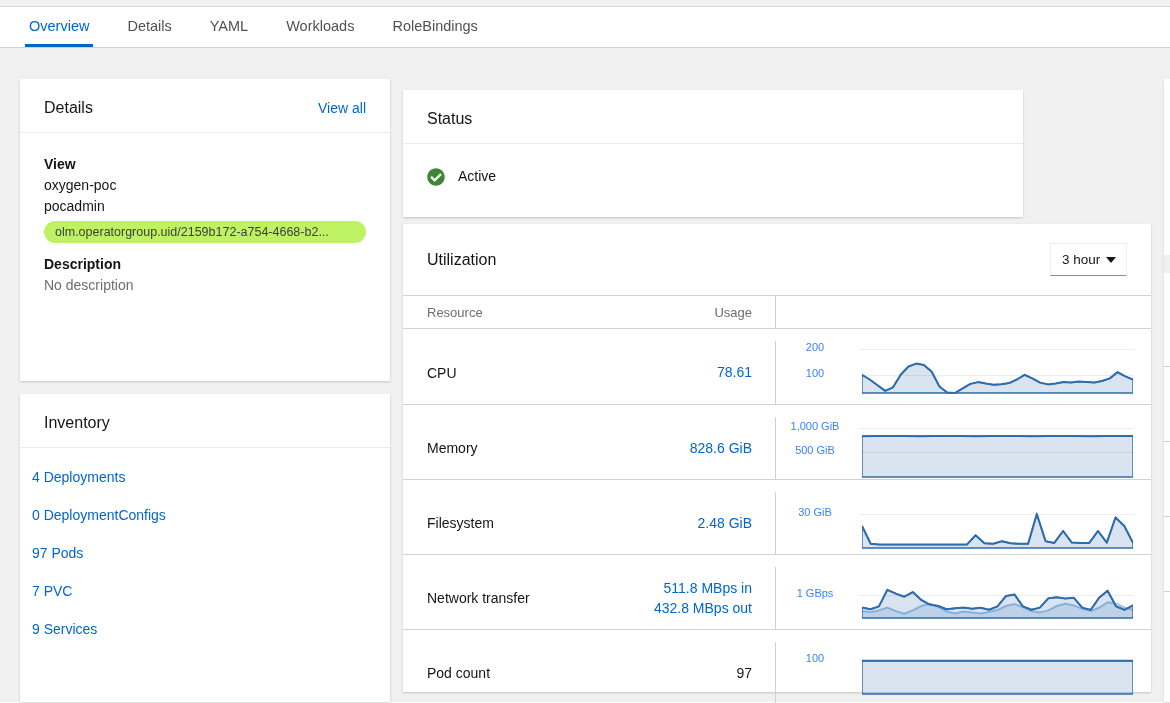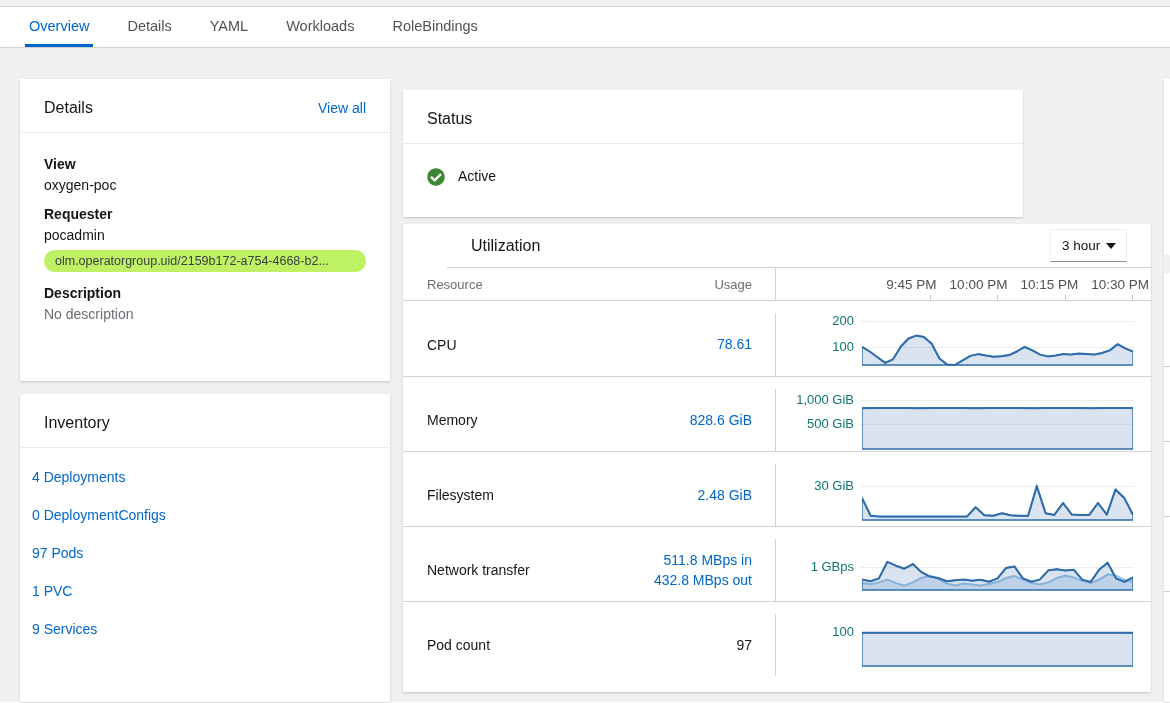--- a/index.html
+++ b/index.html
@@ -34,22 +34,22 @@
   .inventory-list { list-style:none; padding-top:21px; }
   .inventory-list li { padding:0 12px; margin-bottom:22px; line-height:16px; }
 
   
   .status-card { left:403px; top:42px; width:620px; height:127px; }
   .status-body { display:flex; align-items:flex-start; gap:13px; padding:24px 24px; }
   .status-text { font-size:14px; color:#151515; }
 
   
   .utilization-card { left:403px; top:176px; width:748px; height:468px; }
-  .u-header { height:44px; display:flex; align-items:center; justify-content:space-between;
-    padding:0 24px; border-bottom:1px solid #d2d2d2;margin-left:44px; }
+  .u-header { height:72px; display:flex; align-items:center; justify-content:space-between;
+    padding:0 24px; border-bottom:1px solid #d2d2d2; }
   .duration-select { display:flex; align-items:center; justify-content:space-between;
     width:77px; height:33px; background:#fff; border:1px solid #ededed;
     border-bottom:1px solid #8a8d90; padding:0 10px 0 11px; cursor:pointer; font-size:13.5px; }
   .u-table-header { position:relative; height:33px; border-bottom:1px solid #d2d2d2; }
   .uth-left { position:absolute; left:0; top:0; bottom:0; width:373px;
     border-right:1px solid #d2d2d2; display:flex; align-items:center;
     justify-content:space-between; padding:0 23px 0 24px; }
   .uth-label { font-size:13px; color:#6a6e73; }
   .uth-right { position:absolute; left:373px; right:0; top:0; bottom:0;
     display:flex; align-items:center; justify-content:flex-end; gap:13px; padding-right:2px; }
@@ -59,22 +59,22 @@
   .u-row + .u-row { border-top:1px solid #d2d2d2; }
   .u-row-left { position:absolute; left:0; top:12px; bottom:0; width:373px;
     border-right:1px solid #d2d2d2; display:flex; align-items:center;
     justify-content:space-between; padding:0 23px 0 24px; }
   .resource-name { font-size:14px; color:#151515; }
   .usage-cell { text-align:right; font-size:14px; line-height:1.45; }
   .usage-cell .u-link { color:#0066cc; cursor:pointer; }
   .usage-cell .u-plain { color:#151515; }
   .u-row-chart { position:absolute; left:373px; right:0; top:0; bottom:0; }
   .gridline { position:absolute; left:84px; width:274px; height:1px; background:#ededed; }
-  .grid-label { position:absolute; left:0; width:78px; text-align:right;
-    font-size:13px; color:#0f766e; }
+  .grid-label { position:absolute; left:0; width:78px; text-align:center;
+    font-size:11px; color:#3b82f6; }
   .spark { position:absolute; left:86px; top:0; }
 
   
   .sliver { position:absolute; left:1164px; top:31px; width:6px; height:623px; background:#fff;
     box-shadow:0 1px 2px 0 rgba(3,3,3,0.18); }
   .sliver .gap { position:absolute; left:0; width:6px; background:#f0f0f0; }
   .sliver .line { position:absolute; left:0; width:6px; height:1px; background:#d2d2d2; }
 </style>
 </head>
 <body>
@@ -93,39 +93,38 @@
   <div class="content">
 
     <section class="card details-card">
       <div class="card-header">
         <h2 class="card-title">Details</h2>
         <a class="link">View all</a>
       </div>
       <dl class="details-body" id="details-fields">
           <dt>View</dt>
           <dd>oxygen-poc</dd>
-          <dt>Requester</dt>
           <dd>pocadmin</dd>
           <dd>
             <span class="label-pill">olm.operatorgroup.uid/2159b172-a754-4668-b2...</span>
           </dd>
           <dt>Description</dt>
           <dd class="muted">No description</dd>
         </dl>
     </section>
 
     <section class="card inventory-card">
       <div class="card-header">
         <h2 class="card-title">Inventory</h2>
       </div>
       <ul class="inventory-list" id="inventory-list">
           <li><a class="link">4 Deployments</a></li>
           <li><a class="link">0 DeploymentConfigs</a></li>
           <li><a class="link">97 Pods</a></li>
-          <li><a class="link">1 PVC</a></li>
+          <li><a class="link">7 PVC</a></li>
           <li><a class="link">9 Services</a></li>
         </ul>
     </section>
 
     <section class="card status-card">
       <div class="card-header">
         <h2 class="card-title">Status</h2>
       </div>
       <div class="status-body">
         <span style="display:inline-flex;">
@@ -147,30 +146,20 @@
                 <polygon points="0,0 10,0 5,6" fill="#151515"></polygon>
               </svg>
           </span>
         </div>
       </div>
       <div class="u-table-header">
         <div class="uth-left">
           <span class="uth-label">Resource</span>
           <span class="uth-label">Usage</span>
         </div>
-        <div class="uth-right" id="time-axis">
-            <span class="time-label">9:45 PM</span>
-            <span class="time-label">10:00 PM</span>
-            <span class="time-label">10:15 PM</span>
-            <span class="time-label">10:30 PM</span>
-            <div class="tick" style="left: 154px;"></div>
-            <div class="tick" style="left: 221px;"></div>
-            <div class="tick" style="left: 289px;"></div>
-            <div class="tick" style="left: 356px;"></div>
-          </div>
       </div>
       <div id="u-rows">
           <div class="u-row">
             <div class="u-row-left">
               <span class="resource-name">CPU</span>
               <div class="usage-cell">
                 <div class="u-link">78.61</div>
               </div>
             </div>
             <div class="u-row-chart">

